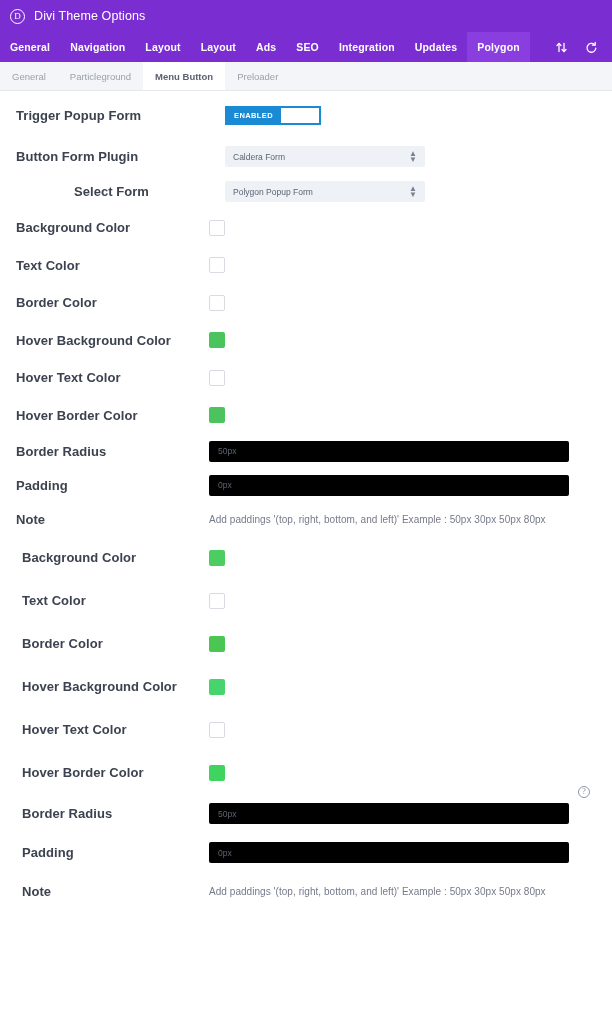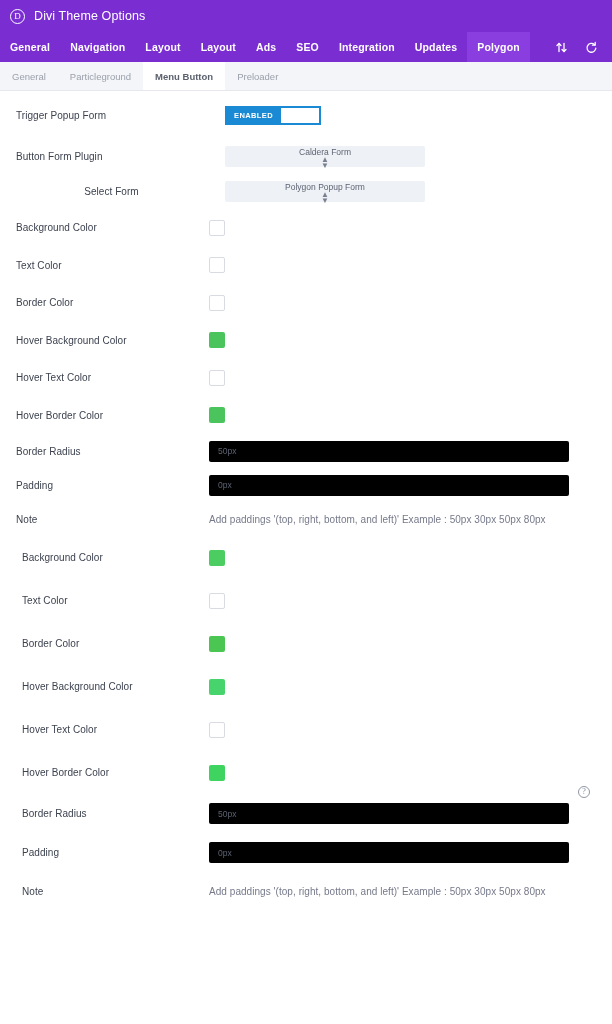--- a/index.html
+++ b/index.html
@@ -93,22 +93,22 @@
   }
 
   
   .content { padding: 0; background: #ffffff; }
   .row {
     display: flex;
     align-items: center;
     min-height: 22px;
   }
   .row .label {
-    font-size: 10px;
-    font-weight: normal;
+    font-size: 13px;
+    font-weight: bold;
     color: #3c424f;
     letter-spacing: .05px;
     flex: none;
   }
   .row .field { flex: 1; display: flex; align-items: center; margin-left: 18px; }
 
   .section-head {
     font-size: 9.5px;
     font-weight: bold;
     color: #2f3440;
@@ -141,21 +141,20 @@
 
   
   .select {
     height: 21px;
     background: #eef1f6;
     border: none;
     border-radius: 2px;
     display: flex; align-items: center;
     padding: 1px 8px;
     cursor: pointer;
-    flex-direction: column;
   }
   .select-value {
     flex: 1;
     font-size: 8.5px;
     color: #5d6372;
   }
   .select-arrows {
     font-size: 8px; color: #7a8090;
     line-height: 6px; text-align: center;
     flex: none;

